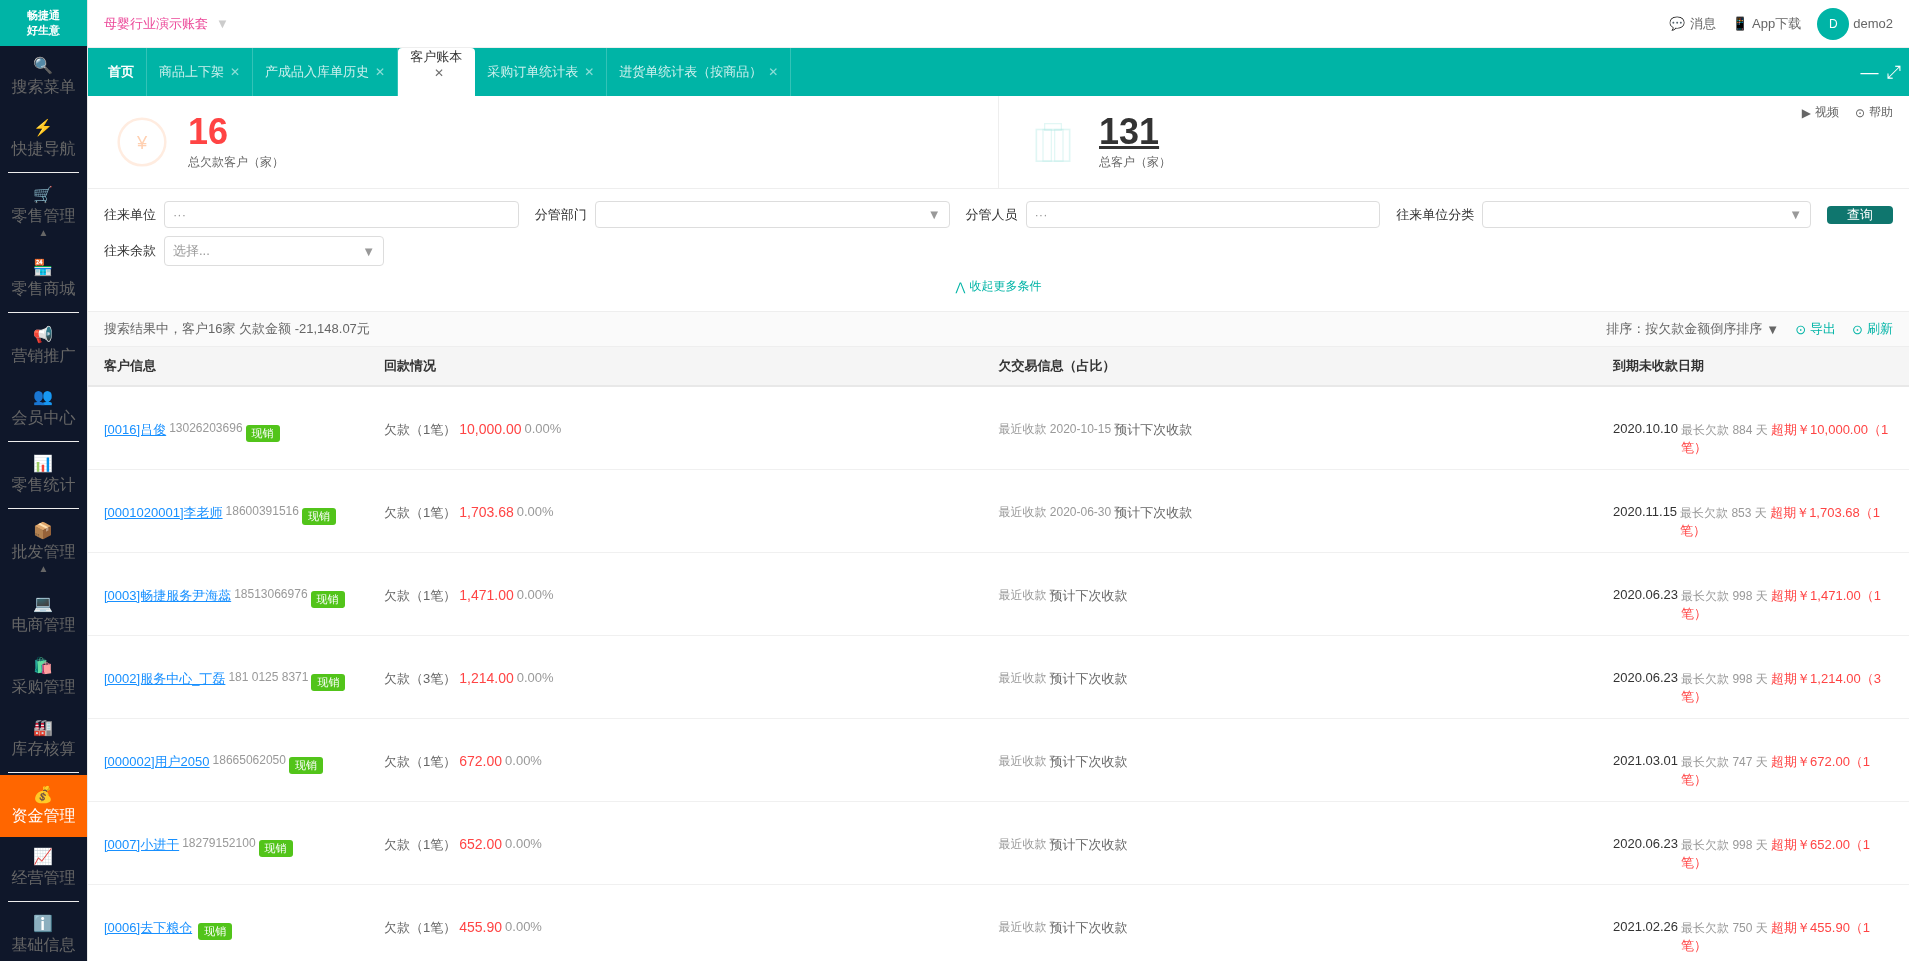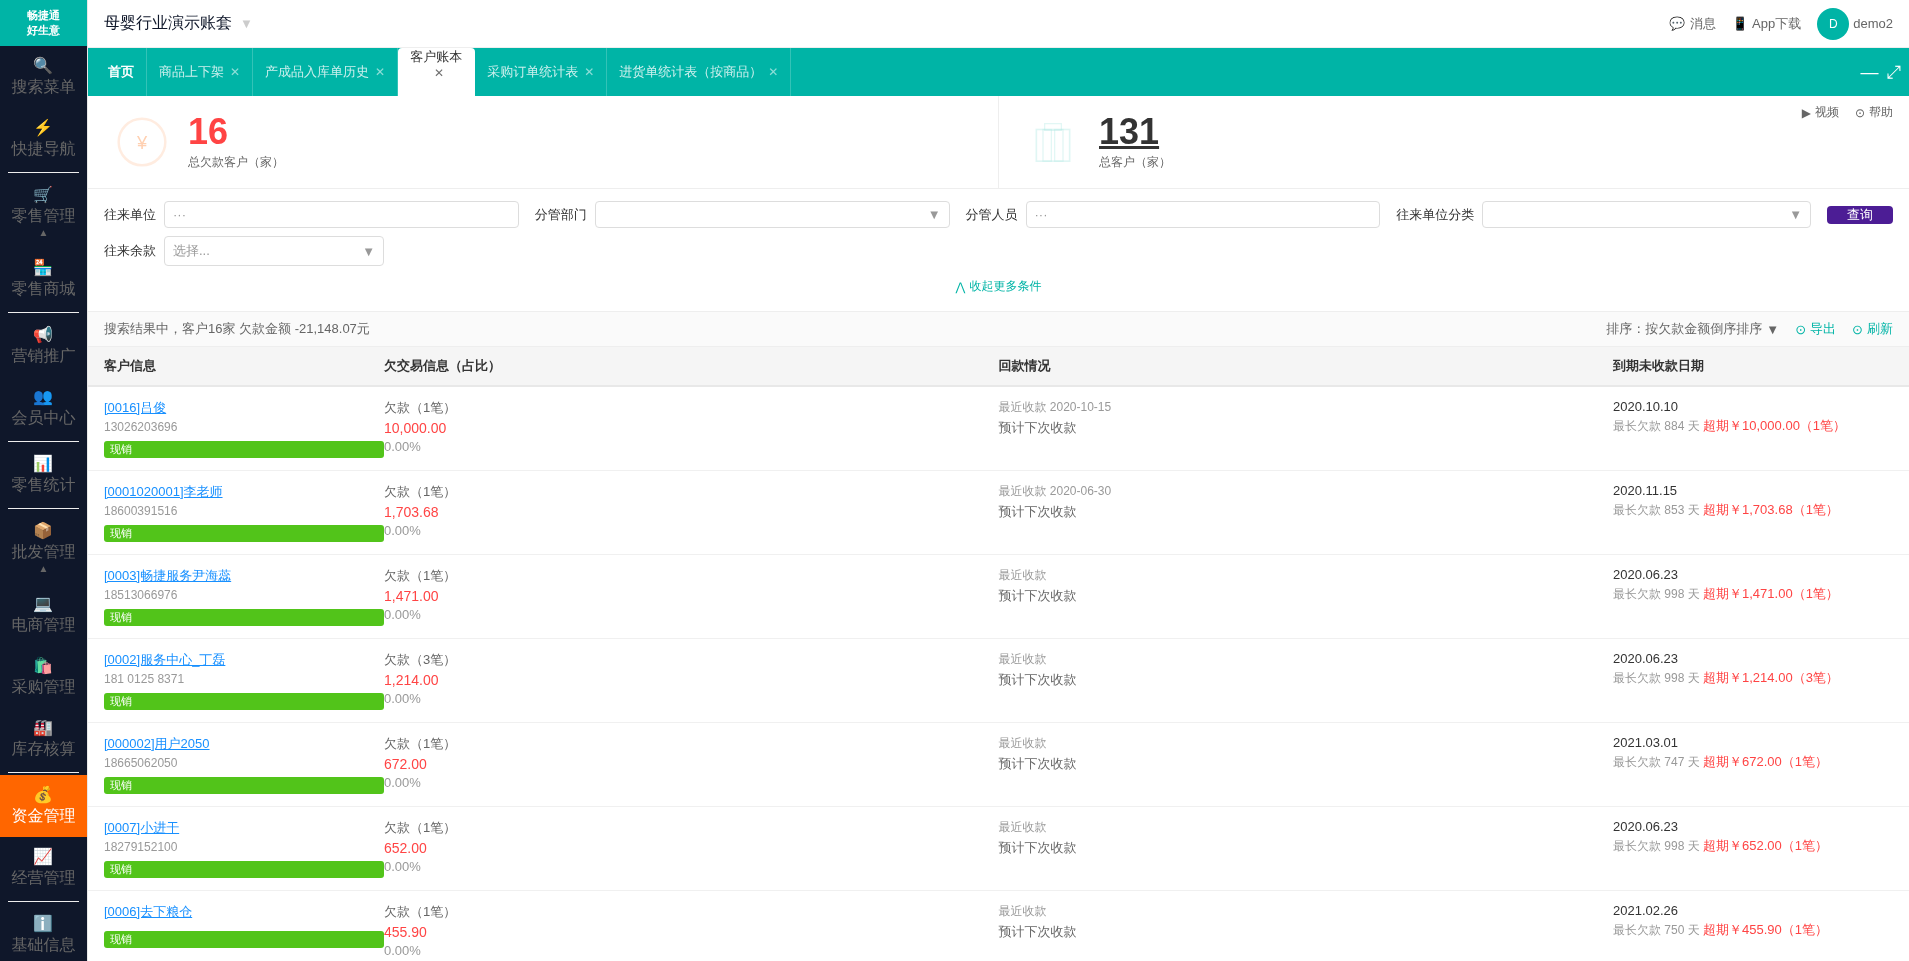--- a/index.html
+++ b/index.html
@@ -38,21 +38,21 @@
     .stat-value { font-size: 36px; font-weight: bold; color: #ff4444; line-height: 1; }
     .stat-value.dark { color: #333; text-decoration: underline; }
     .stat-label { font-size: 12px; color: #666; margin-top: 4px; }
 
     
     .filter-area { background: #fff; padding: 12px 16px; border-bottom: 1px solid #eee; flex-shrink: 0; }
     .filter-row { display: flex; align-items: center; gap: 16px; margin-bottom: 8px; }
     .filter-item { display: flex; align-items: center; gap: 8px; flex: 1; }
     .filter-label { font-size: 13px; color: #333; white-space: nowrap; }
     .filter-input { flex: 1; border: 1px solid #ddd; border-radius: 4px; padding: 5px 8px; font-size: 13px; display: flex; align-items: center; justify-content: space-between; cursor: pointer; background: #fff; min-width: 120px; }
-    .filter-btn { background: #4c1d95; color: #fff; border: none; border-radius: 4px; padding: 0 20px; font-size: 13px; cursor: pointer; white-space: nowrap; }
+    .filter-btn { background: #0f766e; color: #fff; border: none; border-radius: 4px; padding: 0 20px; font-size: 13px; cursor: pointer; white-space: nowrap; }
     .collapse-btn { display: flex; align-items: center; justify-content: center; gap: 4px; color: #00b4a6; font-size: 12px; cursor: pointer; padding: 4px 0; }
 
     
     .results-bar { display: flex; align-items: center; justify-content: space-between; padding: 8px 16px; background: #fafafa; border-bottom: 1px solid #eee; flex-shrink: 0; }
     .results-info { font-size: 13px; color: #666; }
     .results-actions { display: flex; align-items: center; gap: 16px; font-size: 13px; color: #666; }
     .results-sort { display: flex; align-items: center; gap: 4px; cursor: pointer; }
     .results-action { display: flex; align-items: center; gap: 4px; cursor: pointer; color: #00b4a6; }
 
     
@@ -63,30 +63,30 @@
     .customer-id { color: #999; font-size: 12px; }
     .customer-tag { display: inline-block; background: #52c41a; color: #fff; font-size: 11px; padding: 1px 6px; border-radius: 3px; margin-top: 4px; }
     .debt-amount { color: #ff4444; font-size: 14px; font-weight: 500; }
     .debt-count { font-size: 13px; color: #666; }
     .debt-percent { color: #999; font-size: 13px; }
     .recovery-info { font-size: 12px; color: #999; }
     .recovery-date { font-size: 13px; color: #666; }
     .overdue-info { font-size: 12px; color: #999; }
     .overdue-link { color: #ff4444; font-size: 13px; cursor: pointer; }
     .overdue-date { font-size: 13px; color: #333; }
-    .cell { display: flex; flex-direction: column; gap: 3px; }
+    .cell { display: flex; flex-direction: row; gap: 3px; margin-top: 22px; }
 
     
     .table-container::-webkit-scrollbar { width: 6px; }
     .table-container::-webkit-scrollbar-thumb { background: #ccc; border-radius: 3px; }
 
     
     .app-header { display: flex; align-items: center; justify-content: space-between; background: #fff; padding: 0 16px; height: 48px; border-bottom: 1px solid #eee; flex-shrink: 0; }
     .app-header-left { display: flex; align-items: center; gap: 8px; }
-    .app-subtitle { color: #0f172a; font-size: 16px; }
+    .app-subtitle { color: #ec4899; font-size: 13px; }
     .app-header-right { display: flex; align-items: center; gap: 16px; }
     .app-header-action { display: flex; align-items: center; gap: 4px; font-size: 13px; color: #666; cursor: pointer; }
     .user-avatar { width: 32px; height: 32px; border-radius: 50%; background: #00b4a6; display: flex; align-items: center; justify-content: center; color: #fff; font-size: 12px; }
   </style>
 </head>
 <body>
 
 <div class="app-container">
 
   <div class="sidebar">
@@ -338,22 +338,22 @@
         <div class="results-action">
           <span>⊙</span>
           <span>刷新</span>
         </div>
       </div>
     </div>
 
     <div class="table-container">
       <div class="table-header" id="table-header">
           <div>客户信息</div>
+          <div>回款情况</div>
           <div>欠交易信息（占比）</div>
-          <div>回款情况</div>
           <div>到期未收款日期</div>
         </div>
       <div id="table-body">
           <div class="table-row">
     <div class="cell">
       <span class="customer-name">[0016]吕俊</span>
       <span class="customer-id">13026203696</span>
       <span class="customer-tag">现销</span>
     </div>
     <div class="cell">

